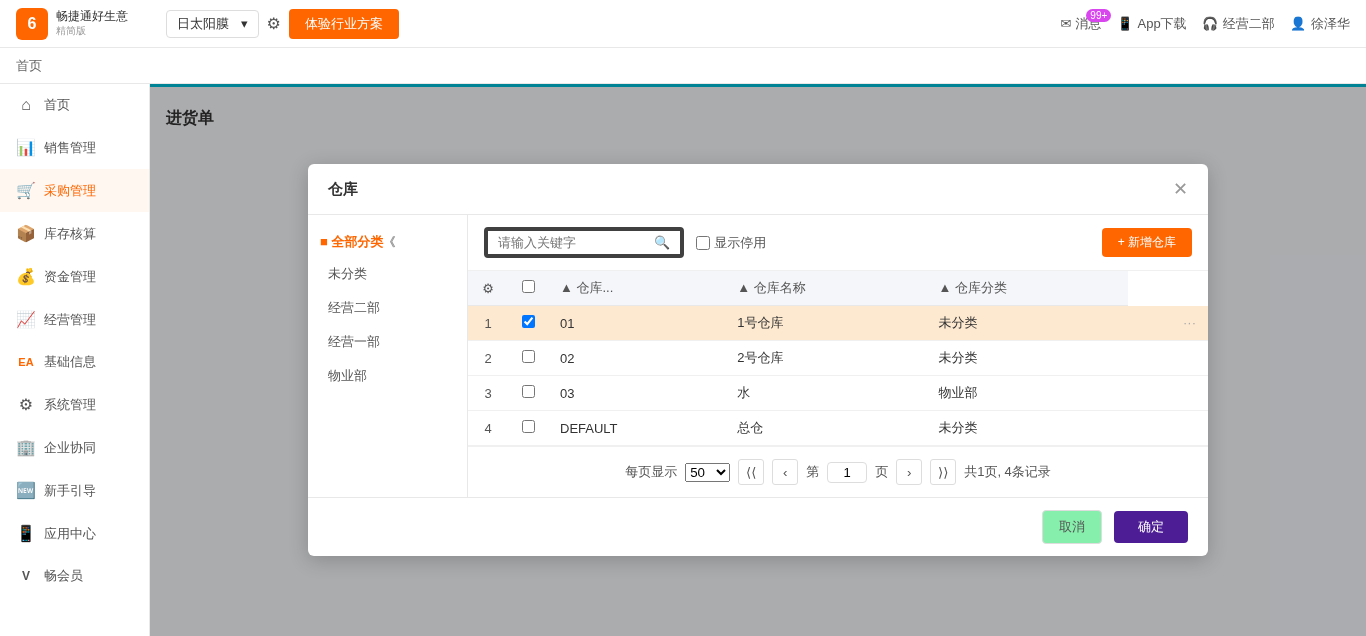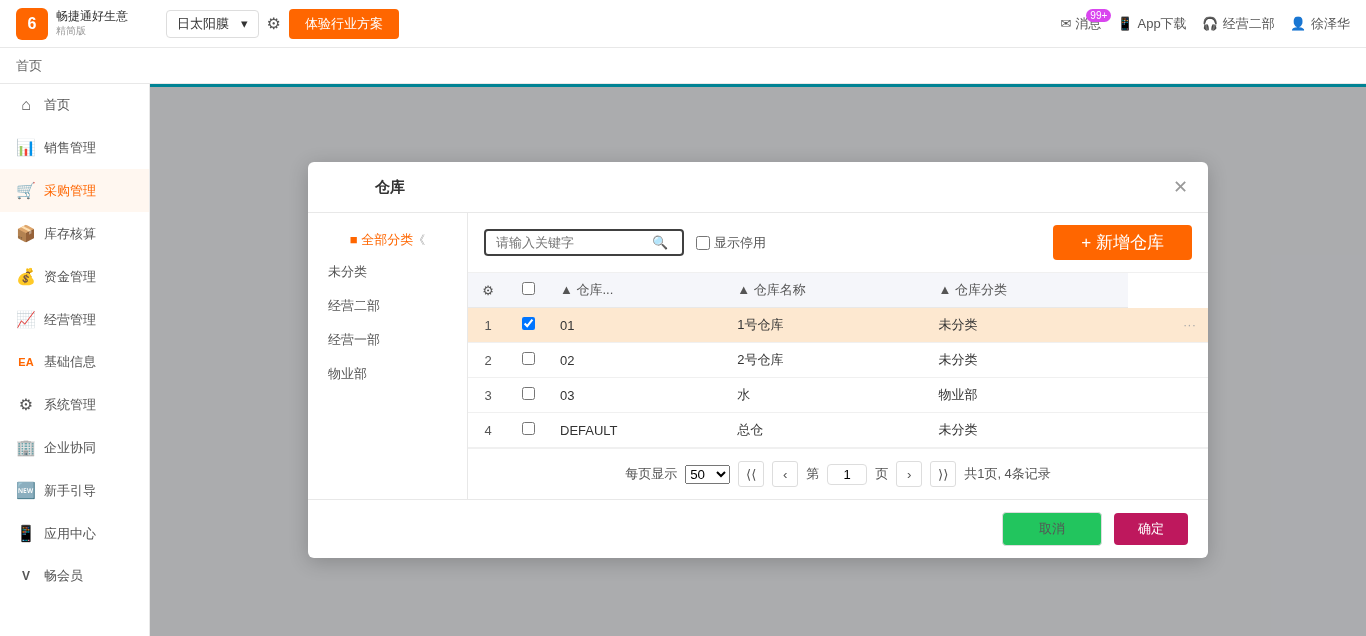--- a/index.html
+++ b/index.html
@@ -123,69 +123,69 @@
       width: 900px;
       max-height: 560px;
       box-shadow: 0 4px 20px rgba(0,0,0,0.2);
       display: flex; flex-direction: column;
     }
     .modal-header {
       display: flex; align-items: center; justify-content: space-between;
       padding: 14px 20px;
       border-bottom: 1px solid #e8e8e8;
     }
-    .modal-title { font-size: 15px; font-weight: bold; color: #333; margin-left: 47px; }
+    .modal-title { font-size: 15px; font-weight: bold; color: #333; }
     .modal-close { cursor: pointer; color: #999; font-size: 18px; }
     .modal-body {
       display: flex; flex: 1; overflow: hidden;
     }
 
     
     .modal-sidebar {
       width: 160px;
       border-right: 1px solid #e8e8e8;
       padding: 12px 0;
       overflow-y: auto;
     }
     .modal-sidebar-header {
-      display: flex; align-items: center; justify-content: center;
+      display: flex; align-items: center; justify-content: flex-start;
       padding: 6px 12px;
-      color: #f60; font-weight: normal; font-size: 13px;
+      color: #f60; font-weight: bold; font-size: 13px;
     }
     .modal-sidebar-item {
       padding: 8px 12px 8px 20px;
       cursor: pointer; color: #555;
       font-size: 13px;
     }
     .collapse-icon { color: #999; cursor: pointer; font-size: 12px; }
 
     
     .modal-content-area {
       flex: 1; display: flex; flex-direction: column; overflow: hidden;
     }
     .modal-toolbar {
       display: flex; align-items: center; gap: 12px;
       padding: 12px 16px;
       border-bottom: 1px solid #f0f0f0;
     }
     .search-input-wrap {
       display: flex; align-items: center;
-      border: 2px solid #404040; border-radius: 4px;
+      border: 4px solid #404040; border-radius: 4px;
       padding: 4px 10px; gap: 6px; flex: 0 0 200px;
     }
     .search-input-wrap input {
       border: none; outline: none; font-size: 13px; width: 150px; color: #555;
     }
     .search-icon { color: #aaa; }
     .checkbox-label { display: flex; align-items: center; gap: 4px; color: #555; }
     .checkbox-label input { width: 14px; height: 14px; }
     .btn-add {
       margin-left: auto;
       background: #f60; color: #fff; border: none;
-      border-radius: 4px; padding: 6px 28px; cursor: pointer; font-size: 17px;
+      border-radius: 4px; padding: 6px 16px; cursor: pointer; font-size: 12px;
     }
 
     
     .modal-table-wrap { flex: 1; overflow-y: auto; }
     table { width: 100%; border-collapse: collapse; }
     thead th {
       background: #f5f6fa; text-align: left;
       padding: 8px 12px; color: #555;
       border-bottom: 1px solid #e8e8e8; font-weight: normal;
       font-size: 13px;
@@ -216,25 +216,25 @@
       padding: 2px 4px; text-align: center; font-size: 13px;
     }
 
     
     .modal-footer {
       display: flex; align-items: center; justify-content: flex-end;
       padding: 12px 20px; gap: 12px;
       border-top: 1px solid #e8e8e8;
     }
     .btn-cancel {
-      background: #22c55e; color: #555; border: 1px solid #ddd;
-      border-radius: 4px; padding: 7px 36px; cursor: pointer; font-size: 13px;
+      background: #86efac; color: #555; border: 1px solid #ddd;
+      border-radius: 4px; padding: 7px 16px; cursor: pointer; font-size: 13px;
     }
     .btn-confirm {
-      background: #be185d; color: #fff; border: none;
+      background: #4c1d95; color: #fff; border: none;
       border-radius: 4px; padding: 7px 24px; cursor: pointer; font-size: 13px;
     }
 
     .teal-bar {
       position: absolute; top: 0; left: 0; right: 0; height: 3px;
       background: #00bcd4;
     }
   </style>
 </head>
 <body>
@@ -330,20 +330,21 @@
       <span>应用中心</span>
     </div>
     <div class="sidebar-item">
       <span class="sidebar-icon" style="font-size:12px;font-weight:bold;">V</span>
       <span>畅会员</span>
     </div>
   </div>
 
   <div class="content-area">
     <div class="teal-bar"></div>
+    <div class="page-title" style="margin-top:8px;">进货单</div>
 
     <div class="overlay">
       <div class="modal">
 
         <div class="modal-header">
           <span class="modal-title">仓库</span>
           <span class="modal-close">✕</span>
         </div>
 
         <div class="modal-body">

